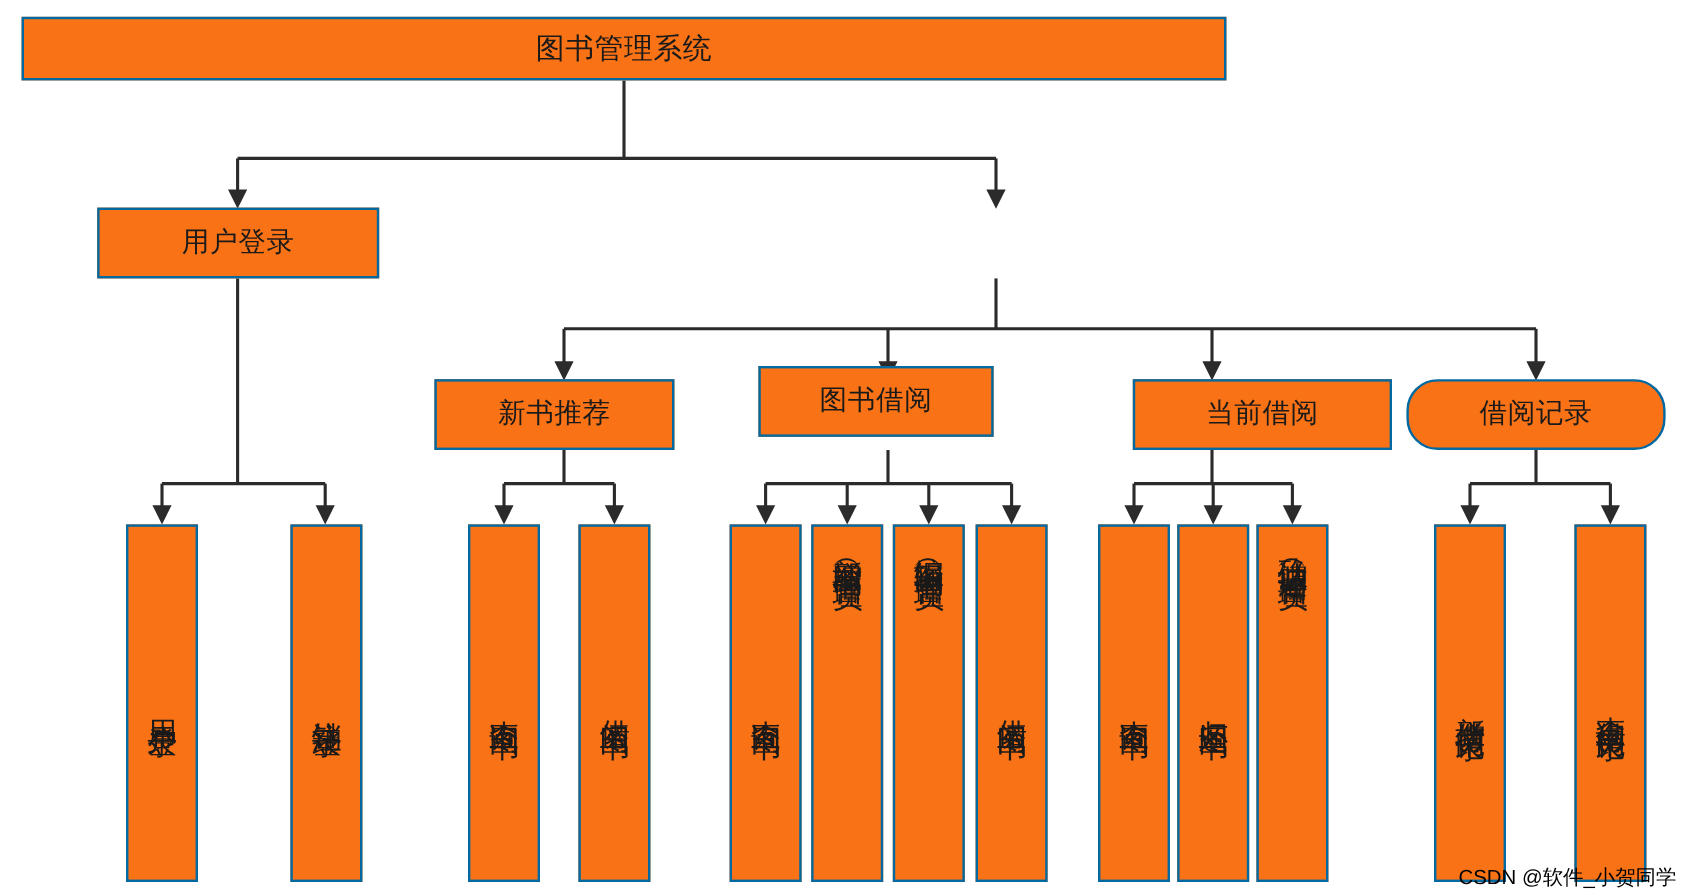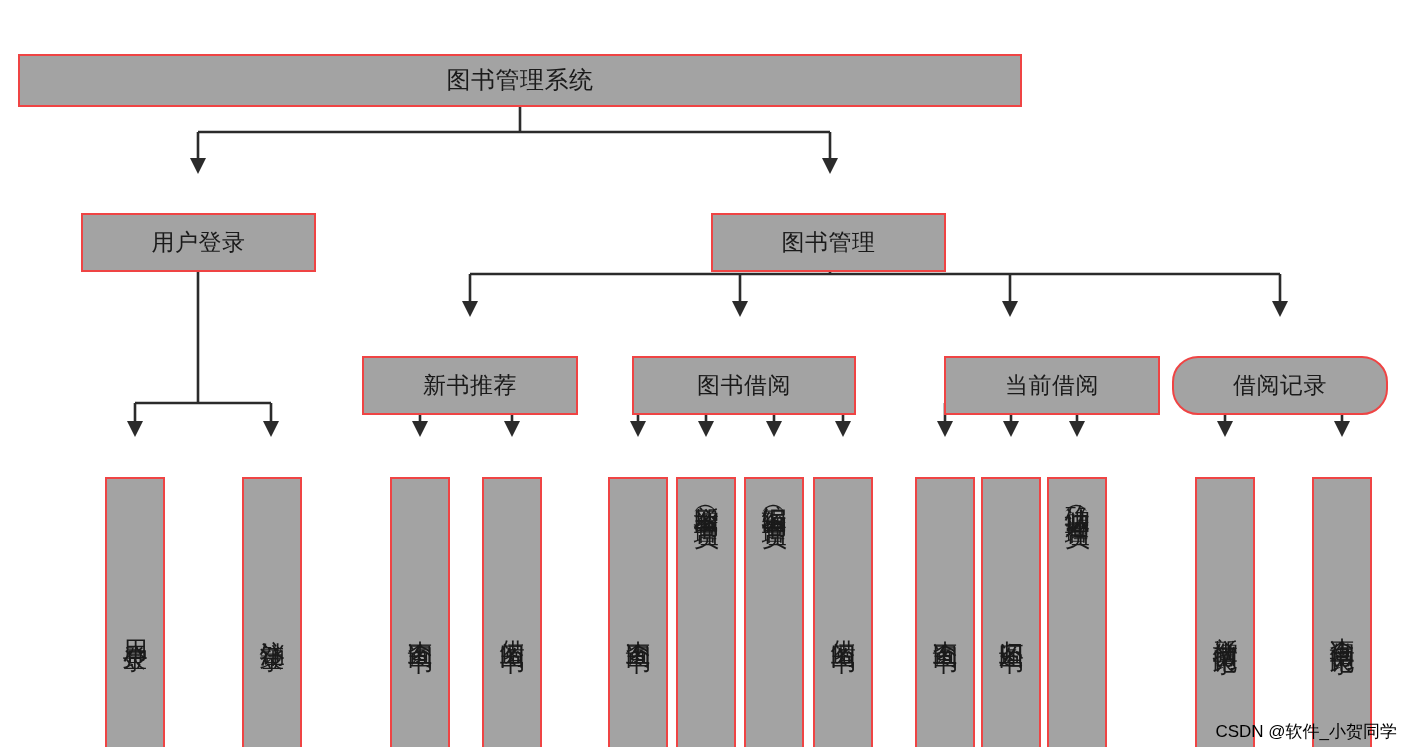--- a/index.html
+++ b/index.html
@@ -13,26 +13,25 @@
   #canvas {
     position: relative;
     width: 1405px;
     height: 747px;
     background: #ffffff;
     overflow: hidden;
   }
   .node {
     position: absolute;
     box-sizing: border-box;
-    background: #a3a3a3;
-    border: 2px solid #ef4444;
+    background: #f97316;
+    border: 2px solid #0369a1;
     display: flex;
     align-items: center;
     justify-content: center;
-    margin-top: 40px;
   }
   .node .label {
     color: #1a1a1a;
     text-align: center;
     line-height: 1.18;
     letter-spacing: 0.5px;
   }
   
   .node.horiz .label {
     font-size: 23px;
@@ -161,28 +160,25 @@
     <path class="arrowhead" d="M 1334 421 L 1350 421 L 1342 437 Z"></path>
   </svg>
 
   <div class="node horiz root" style="left:18px; top:14px; width:1004px; height:53px;">
     <span class="label">图书管理系统</span>
   </div>
 
   <div class="node horiz" style="left:81px; top:173px; width:235px; height:59px;">
     <span class="label">用户登录</span>
   </div>
-  <div class="node horiz" style="left:711px; top:173px; width:235px; height:59px;">
-    <span class="label">图书管理</span>
-  </div>
-
-  <div class="node horiz" style="left:362px; top:316px; width:216px; height:59px;">
+
+  <div class="node horiz" style="left:362px; top:316px; width:200px; height:59px;">
     <span class="label">新书推荐</span>
   </div>
-  <div class="node horiz" style="left:632px; top:316px; width:224px; height:59px;">
+  <div class="node horiz" style="left:632px; top:305px; width:196px; height:59px;">
     <span class="label">图书借阅</span>
   </div>
   <div class="node horiz" style="left:944px; top:316px; width:216px; height:59px;">
     <span class="label">当前借阅</span>
   </div>
   <div class="node horiz" style="left:1172px; top:316px; width:216px; height:59px;border-radius:26px;">
     <span class="label">借阅记录</span>
   </div>
 
   <div class="node vert center" style="left:105px; top:437px; width:60px; height:298px;">

